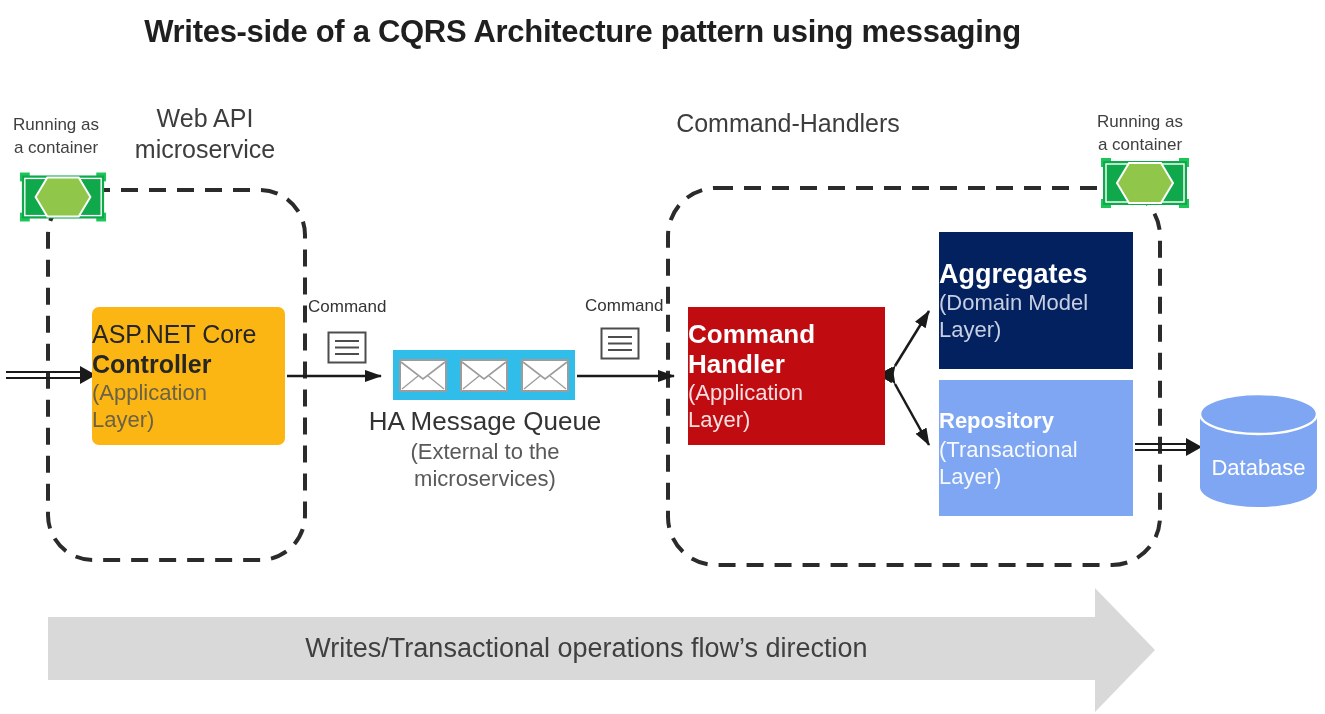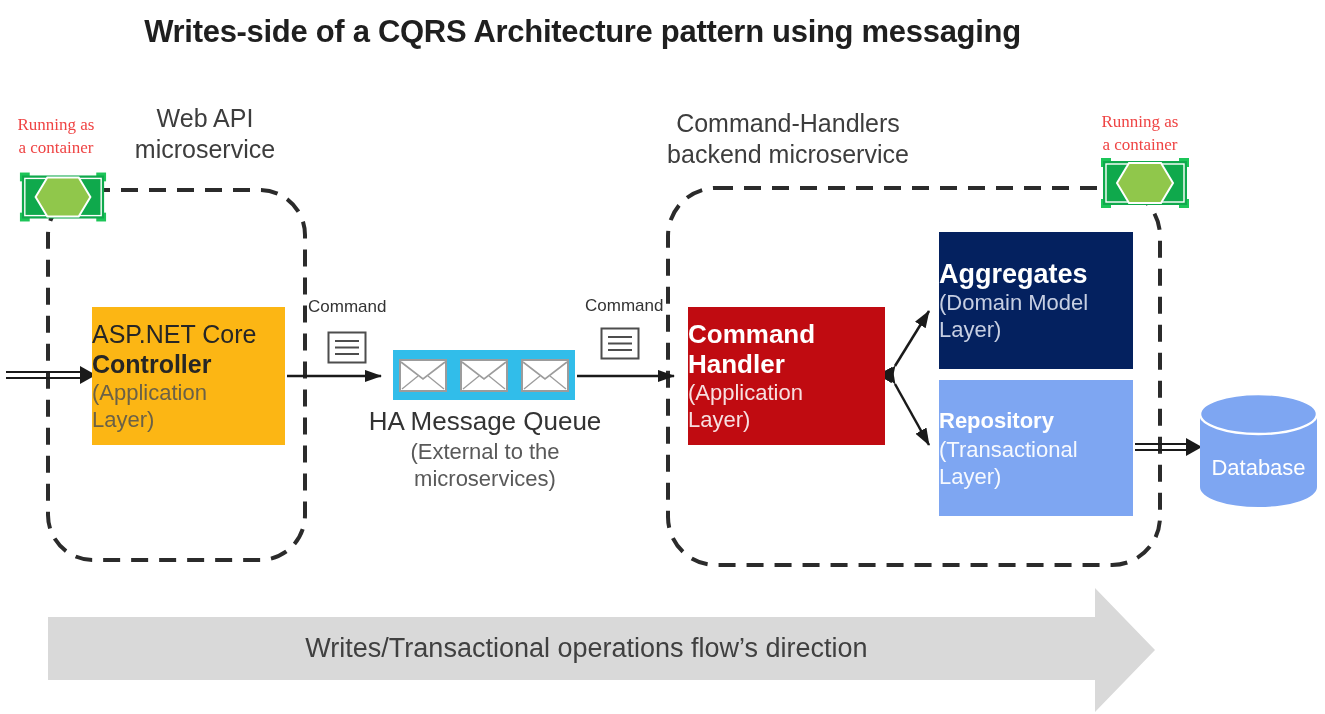--- a/index.html
+++ b/index.html
@@ -10,30 +10,30 @@
     --blue:#7EA6F2;--green:#0FA94C;--green-tab:#1CC558;--hex-green:#90C74B;
     --gray-arrow:#D9D9D9;--ink:#222222;--line:#1a1a1a;
   }
   .abs{position:absolute;}
   .title{
     left:0;top:14px;width:1165px;text-align:center;
     font-size:31px;font-weight:bold;color:#1f1f1f;letter-spacing:-.3px;
   }
   svg.overlay{left:0;top:0;z-index:1;}
   .label{color:#3d3d3d;text-align:center;z-index:2;}
-  .small-note{font-size:17px;line-height:23px;color:#ef4444;font-family:Liberation Serif, serif;}
+  .small-note{font-size:17px;line-height:23px;color:#404040;}
   .svc-name{font-size:25px;line-height:31px;color:#3d3d3d;}
   .box{
     z-index:2;display:flex;flex-direction:column;justify-content:center;
     align-items:flex-start;text-align:center;
   }
   .box .main{font-size:25px;line-height:30px;}
   .box .bold{font-weight:bold;}
   .box .sub{font-size:22px;line-height:27px;}
-  .box-orange{background:var(--orange);color:#262626;}
+  .box-orange{background:var(--orange);color:#262626;border-radius:7px;}
   .box-orange .sub{color:#6b6147;}
   .box-red{background:var(--red);color:#ffffff;}
   .box-red .main{font-weight:bold;font-size:26px;}
   .box-red .sub{color:rgba(255,255,255,.87);}
   .box-navy{background:var(--navy);color:#ffffff;}
   .box-navy .main{font-weight:bold;font-size:27px;}
   .box-navy .sub{color:#c7cfe2;}
   .box-blue{background:var(--blue);color:#ffffff;}
   .box-blue .main{font-weight:bold;font-size:22px;}
   .box-blue .sub{color:rgba(255,255,255,.93);}
@@ -154,21 +154,20 @@
   <div class="abs cmd-label" style="left:585px;top:296px;">Command</div>
   <svg class="abs icon" style="left:600px;top:327px;" width="40" height="33" viewBox="0 0 40 33">
     <rect x="1.5" y="1.5" width="37" height="30" fill="#ffffff" stroke="#4d4d4d" stroke-width="2"></rect>
     <line x1="8" y1="10" x2="32" y2="10" stroke="#4d4d4d" stroke-width="2"></line>
     <line x1="8" y1="16.5" x2="32" y2="16.5" stroke="#4d4d4d" stroke-width="2"></line>
     <line x1="8" y1="23" x2="32" y2="23" stroke="#4d4d4d" stroke-width="2"></line>
   </svg>
 
   <div class="abs label svc-name" style="left:648px;top:108px;width:280px;">
     <div>Command-Handlers</div>
-    <div>backend microservice</div>
   </div>
 
   <div class="abs label small-note" style="left:1088px;top:110px;width:104px;">
     <div>Running as</div>
     <div>a container</div>
   </div>
 
   <svg class="abs icon" style="left:1098px;top:158px;" width="94" height="50" viewBox="0 0 94 50">
     <rect x="3" y="0" width="10" height="9" fill="var(--green-tab)"></rect>
     <rect x="81" y="0" width="10" height="9" fill="var(--green-tab)"></rect>

